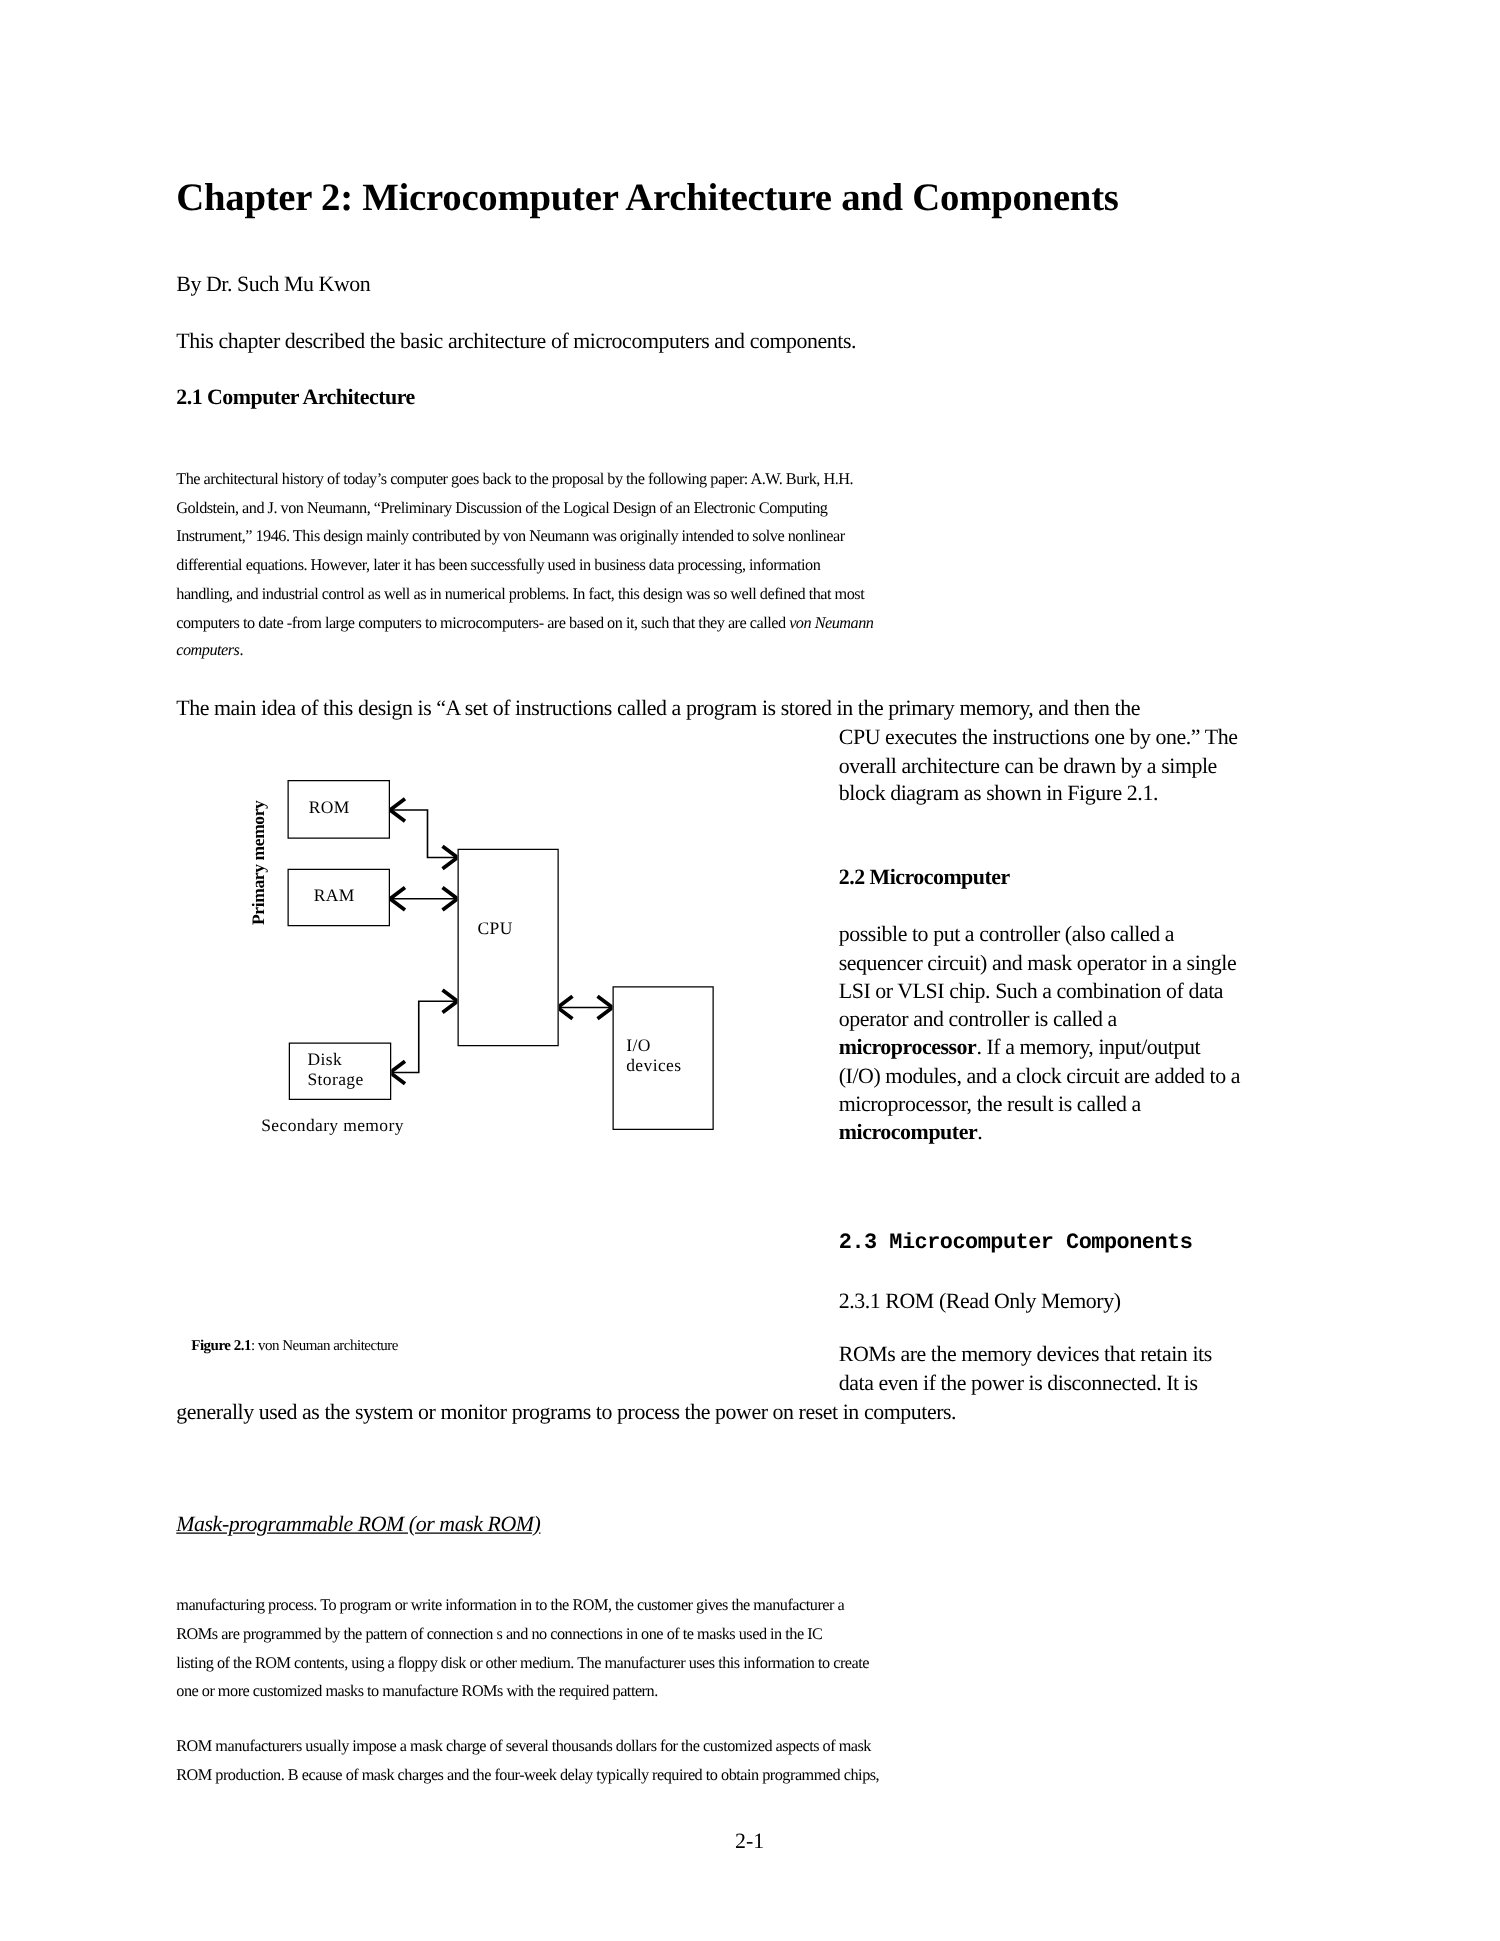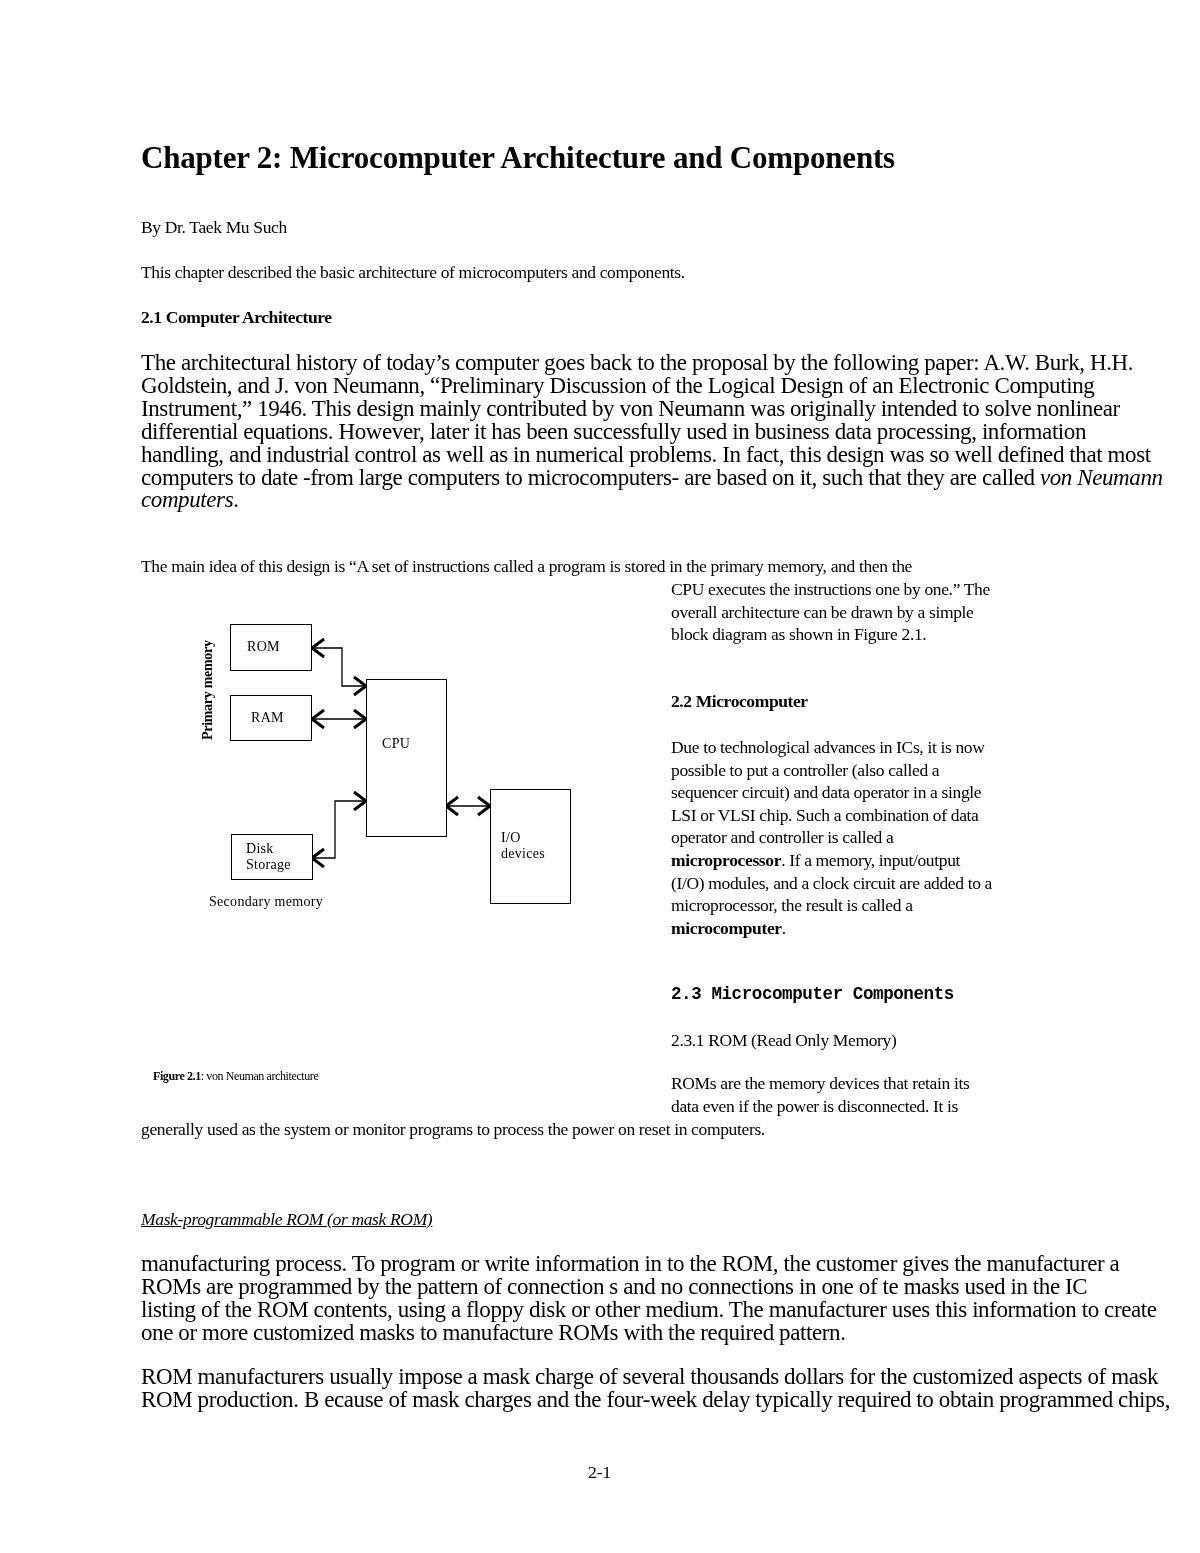--- a/index.html
+++ b/index.html
@@ -2,39 +2,39 @@
 <html><head>
 <meta charset="utf-8">
 <style>
   html, body { margin: 0; padding: 0; background: #ffffff; }
   body { width: 1200px; height: 1553px; position: relative; overflow: hidden;
          font-family: "Liberation Serif", "DejaVu Serif", serif; color: #000; }
   .abs { position: absolute; white-space: nowrap; }
   .title { left: 141px; top: 140px; font-size: 31px; font-weight: bold; letter-spacing: -0.2px; }
   .body16 { font-size: 17.5px; line-height: 23px; letter-spacing: -0.35px; }
   .h2 { font-size: 17.5px; font-weight: bold; letter-spacing: -0.4px; }
-  .para { position: absolute; left: 141px; width: 920px; font-size: 23px; line-height: 22.9px; letter-spacing: -0.4px; }
+  .para { position: absolute; left: 141px; width: 920px; font-size: 13px; line-height: 22.9px; letter-spacing: -0.4px; margin-top: 20px; }
   .para .line { display: block; white-space: nowrap; }
   .rcol { position: absolute; left: 671px; width: 400px; font-size: 17.5px; line-height: 22.6px; letter-spacing: -0.35px; }
   .rcol .line { display: block; white-space: nowrap; }
   b { font-weight: bold; }
   i { font-style: italic; }
   .u { text-decoration: underline; font-style: italic; }
   .diagram { position: absolute; left: 190px; top: 615px; width: 400px; height: 310px; }
   .box { position: absolute; border: 1px solid #000; background: #fff; }
   .blabel { position: absolute; font-size: 14px; font-family: "Liberation Serif", serif; line-height: 15px; white-space: nowrap; letter-spacing: 0.3px; }
   .vlabel { position: absolute; left: 2px; top: 80px; font-size: 14px; font-weight: bold; transform: rotate(-90deg); transform-origin: left top; white-space: nowrap; letter-spacing: -0.3px; }
   .caption { position: absolute; left: 153px; top: 1069px; font-size: 12px; letter-spacing: -0.4px; }
   .pagenum { position: absolute; left: 588px; top: 1462px; font-size: 17.5px; }
 </style>
 </head>
 <body>
 
 <div class="abs title">Chapter 2: Microcomputer Architecture and Components</div>
-<div class="abs body16" style="left:141px; top:216px;">By Dr. Taek Mu Such</div>
+<div class="abs body16" style="left:141px; top:216px;">By Dr. Such Mu Kwon</div>
 <div class="abs body16" style="left:141px; top:261px;">This chapter described the basic architecture of microcomputers and components.</div>
 <div class="abs h2" style="left:141px; top:307px;">2.1 Computer Architecture</div>
 
 <div class="para" style="top:352px;">
   <span class="line">The architectural history of today’s computer goes back to the proposal by the following paper: A.W. Burk, H.H.</span>
   <span class="line">Goldstein, and J. von Neumann, “Preliminary Discussion of the Logical Design of an Electronic Computing</span>
   <span class="line">Instrument,” 1946. This design mainly contributed by von Neumann was originally intended to solve nonlinear</span>
   <span class="line">differential equations. However, later it has been successfully used in business data processing, information</span>
   <span class="line">handling, and industrial control as well as in numerical problems.  In fact, this design was so well defined that most</span>
   <span class="line"><span>computers to date -from large computers to microcomputers- are based on it, such that they are called </span><i>von Neumann</i></span>
@@ -45,23 +45,22 @@
 
 <div class="rcol" style="top:578px;">
   <span class="line">CPU executes the instructions one by one.”  The</span>
   <span class="line">overall architecture can be drawn by a simple</span>
   <span class="line">block diagram as shown in Figure 2.1.</span>
 </div>
 
 <div class="abs h2" style="left:671px; top:691px;">2.2 Microcomputer</div>
 
 <div class="rcol" style="top:736px;">
-  <span class="line">Due to technological advances in ICs, it is now</span>
   <span class="line">possible to put a controller (also called a</span>
-  <span class="line">sequencer circuit) and data operator in a single</span>
+  <span class="line">sequencer circuit) and mask operator in a single</span>
   <span class="line">LSI or VLSI chip. Such a combination of data</span>
   <span class="line">operator and controller is called a</span>
   <span class="line"><b>microprocessor</b><span>.  If a memory, input/output</span></span>
   <span class="line">(I/O) modules, and a clock circuit are added to a</span>
   <span class="line">microprocessor, the result is called a</span>
   <span class="line"><b>microcomputer</b><span>.</span></span>
 </div>
 
 <div class="diagram">
   <svg width="400" height="310" style="position:absolute; left:0; top:0;">

